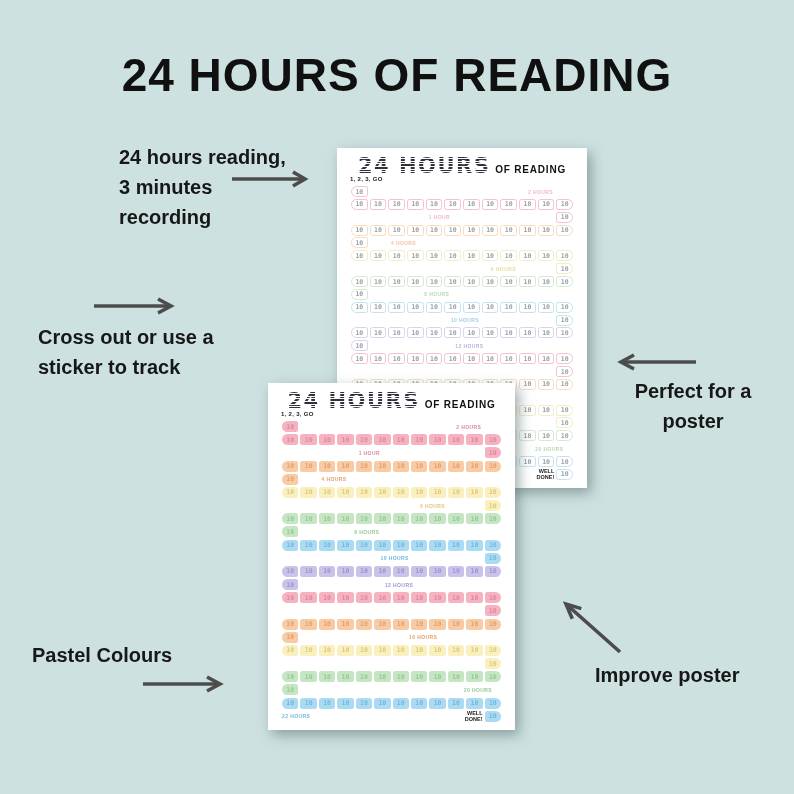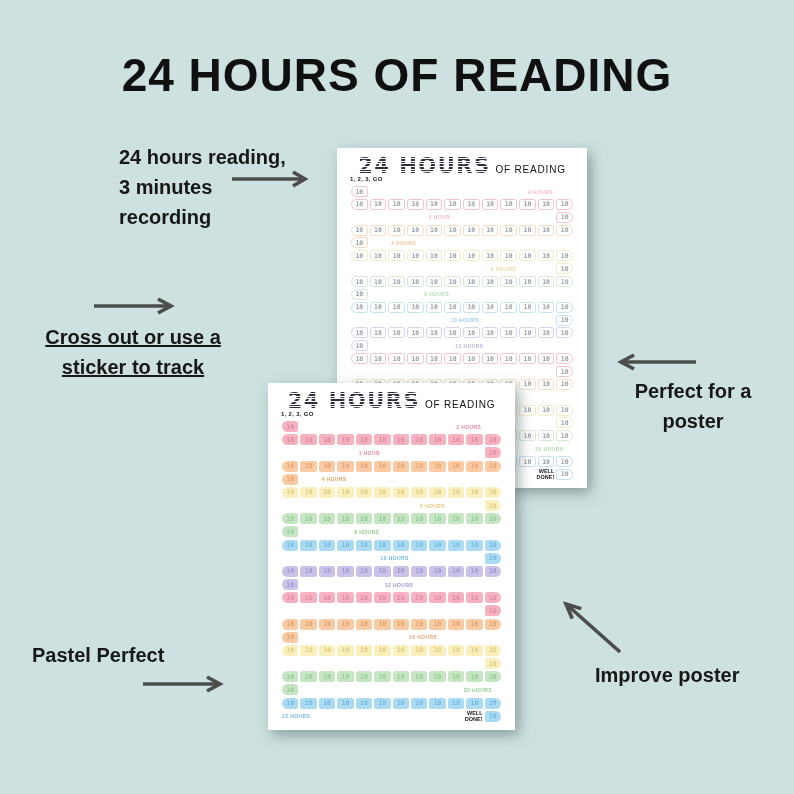--- a/index.html
+++ b/index.html
@@ -13,21 +13,21 @@
     position:absolute;top:48px;left:0;width:794px;margin:0;
     text-align:center;font-size:46px;font-weight:800;letter-spacing:1px;
     color:#101010;
   }
   
   .ann{
     position:absolute;font-weight:700;color:#171717;font-size:20px;
     line-height:1.5;white-space:pre-line;
   }
   #ann-recording{left:119px;top:142px;text-align:left;}
-  #ann-crossout{left:38px;top:322px;width:190px;text-align:center;text-decoration:underline;}
+  #ann-crossout{left:38px;top:322px;width:190px;}
   #ann-poster{left:618px;top:376px;width:150px;text-align:center;}
   #ann-pastel{left:32px;top:640px;}
   #ann-improve{left:595px;top:660px;}
   .arrow{position:absolute;}
   #arrow-recording{left:230px;top:170px;}
   #arrow-crossout{left:92px;top:296px;}
   #arrow-poster{left:614px;top:352px;}
   #arrow-pastel{left:141px;top:674px;}
   #arrow-improve{left:556px;top:596px;}
   .arrow path{stroke:#4c4c4c;stroke-width:3.6;fill:none;}
@@ -43,21 +43,21 @@
     font-size:21px;font-weight:900;letter-spacing:1.5px;color:#30303c;
     font-family:"DejaVu Sans", sans-serif;
   }
   @supports (-webkit-background-clip: text){
     .logo-main{
       background:repeating-linear-gradient(180deg,#30303c 0 1.6px,#fbfbfb 1.6px 2.6px);
       -webkit-background-clip:text;background-clip:text;
       color:transparent;-webkit-text-fill-color:transparent;
     }
   }
-  .logo-sub{font-size:10px;font-weight:400;color:#121212;letter-spacing:.8px;margin-left:5px;text-align:right;}
+  .logo-sub{font-size:10px;font-weight:700;color:#121212;letter-spacing:.8px;margin-left:5px;text-align:right;}
   .go-label{position:absolute;left:13px;top:28px;font-size:6px;font-weight:700;letter-spacing:.3px;color:#222;}
   .tracker{
     position:absolute;left:14px;right:14px;top:38px;bottom:8px;
     display:flex;flex-direction:column;justify-content:space-between;
   }
   .band{position:relative;height:11px;display:flex;}
   .band.full{gap:2px;}
   .band.full .cell{flex:1;}
   .band.single.left{justify-content:flex-start;}
   .band.single.right{justify-content:flex-end;}
@@ -101,21 +101,21 @@
 <div class="ann" id="ann-crossout">Cross out or use a
 sticker to track</div>
 
 <svg class="arrow" id="arrow-poster" width="84" height="20" viewBox="0 0 84 20">
   <path d="M82 10 H9"></path>
     <path d="M20 3 L7 10 L20 17"></path>
 </svg>
 <div class="ann" id="ann-poster">Perfect for a
 poster</div>
 
-<div class="ann" id="ann-pastel">Pastel Perfect</div>
+<div class="ann" id="ann-pastel">Pastel Colours</div>
 <svg class="arrow" id="arrow-pastel" width="86" height="20" viewBox="0 0 86 20">
   <path d="M2 10 H77"></path>
     <path d="M66 3 L79 10 L66 17"></path>
 </svg>
 
 <svg class="arrow" id="arrow-improve" width="70" height="62" viewBox="0 0 70 62">
   <path d="M64 56 L10 8"></path>
     <path d="M16.3 22.7 L10 8 L25.3 12.6"></path>
 </svg>
 <div class="ann" id="ann-improve">Improve poster</div>

